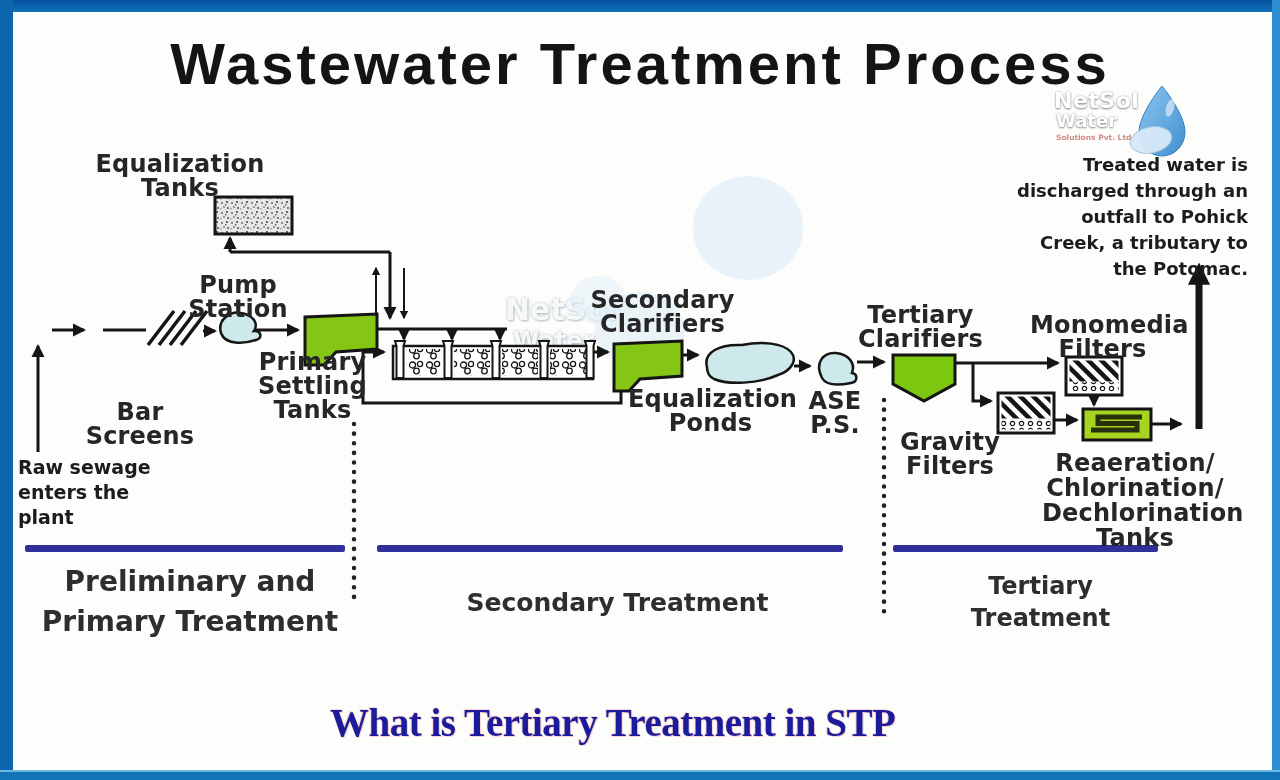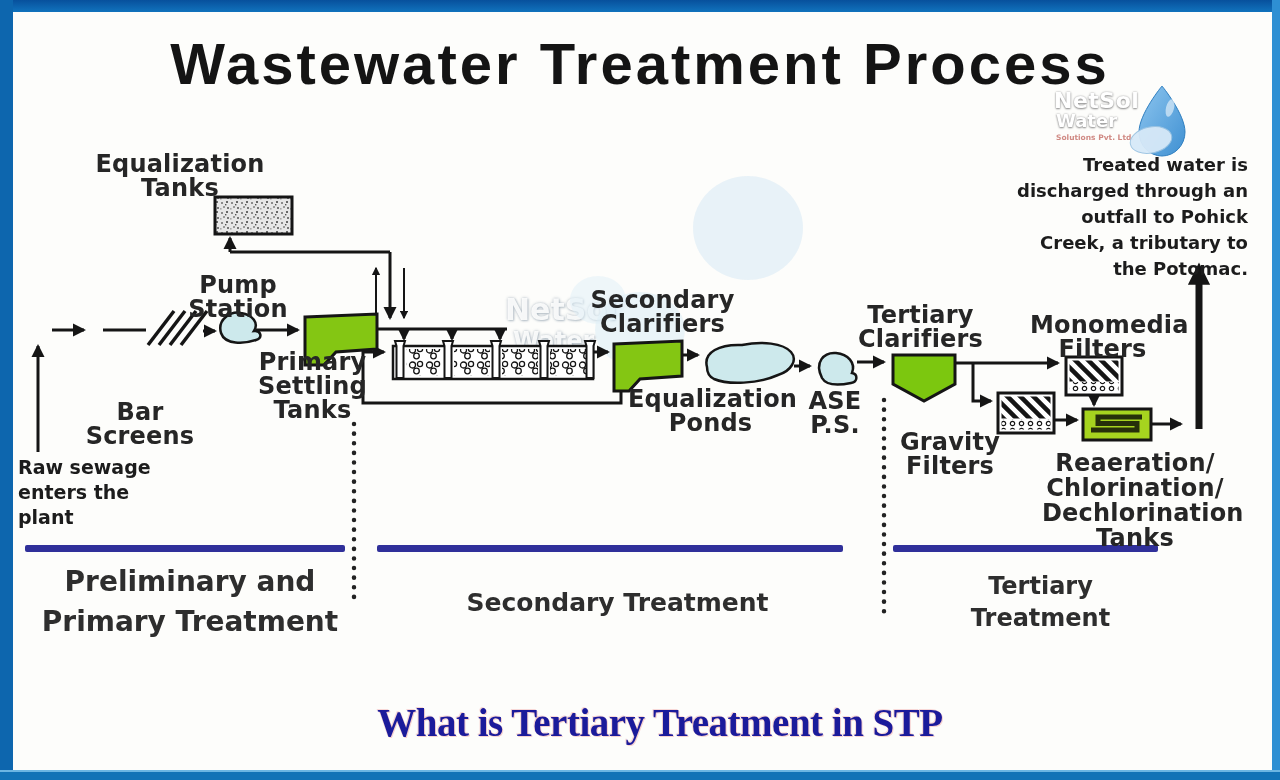--- a/index.html
+++ b/index.html
@@ -24,21 +24,21 @@
   }
   .note{
     position:absolute;z-index:3;white-space:pre-line;font-weight:bold;
     font-size:18px;line-height:26px;color:#1c1c1c;
   }
   .section{
     position:absolute;z-index:3;text-align:center;white-space:pre-line;
     font-weight:bold;color:#2e2e2e;
   }
   .caption{
-    position:absolute;left:330px;top:700px;width:660px;z-index:3;text-align:center;
+    position:absolute;left:330px;top:700px;width:660px;z-index:3;
     font-family:"Liberation Serif",serif;font-weight:bold;font-size:39px;
     color:#1b1b9b;letter-spacing:-0.5px;
     text-shadow:1px 1px 0 rgba(235,130,130,.35), -1px -1px 0 rgba(235,130,130,.3);
   }
   .logo{position:absolute;left:1048px;top:84px;width:145px;height:80px;z-index:4;}
   .logo .nm{position:absolute;left:6px;top:4px;font-size:22px;font-weight:bold;color:#fff;
     text-shadow:0 1px 2px #8f8f8f,0 0 2px #aaa;letter-spacing:.5px;}
   .logo .wt{position:absolute;left:8px;top:26px;font-size:18px;font-weight:bold;color:#fff;
     text-shadow:0 1px 2px #8f8f8f,0 0 2px #aaa;}
   .logo .tg{position:absolute;left:8px;top:49px;font-size:7.5px;font-weight:bold;color:#d08a84;}

